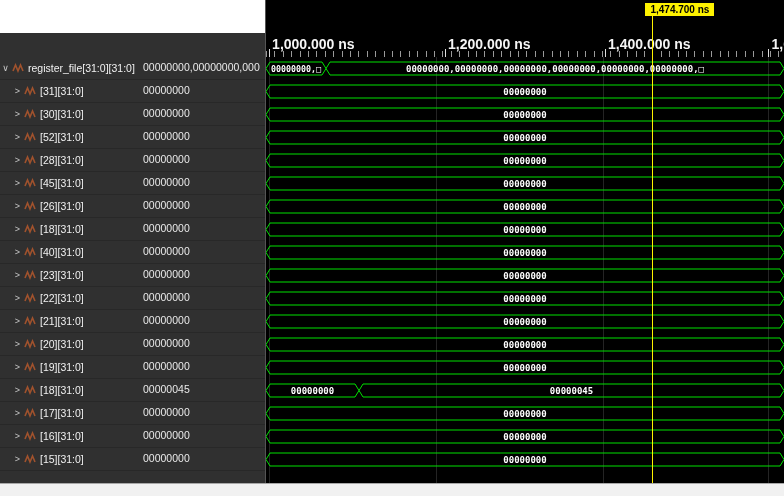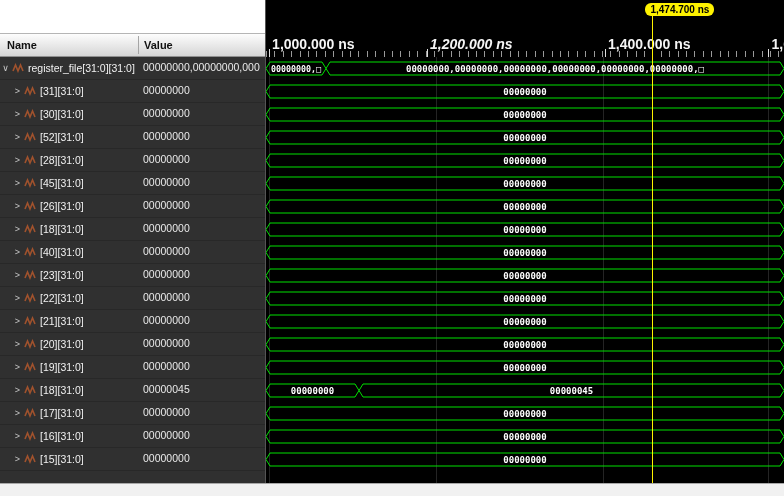--- a/index.html
+++ b/index.html
@@ -26,45 +26,40 @@
 
   
   #wave { position:absolute; left:266px; top:0; width:518px; height:483px; background:#000; overflow:hidden; }
   #wave-header { position:absolute; top:0; left:0; right:0; height:57px; overflow:hidden; }
   #ruler { position:absolute; inset:0; }
   .tick { position:absolute; top:36px; color:#f5f5f5; font-size:14px; font-weight:bold; white-space:nowrap; padding-left:3px; }
   .tick::before { content:""; position:absolute; left:0; top:13px; width:1px; height:8px; background:#dddddd; }
   #minor-ticks { position:absolute; left:0; right:0; top:51px; height:6px;
                  background:repeating-linear-gradient(to right,#9a9a9a 0 1px,transparent 1px 8.4px); }
   #cursor-label { position:absolute; top:3px; color:#000; font-size:10px; font-weight:bold;
-                  padding:1px 5px; z-index:7; white-space:nowrap;border-radius:6px; }
+                  padding:1px 5px; z-index:7; white-space:nowrap; }
   #cursor-line  { position:absolute; top:15px; bottom:0; width:1px; z-index:6; }
   #wave-body { position:absolute; top:57px; left:0; right:0; bottom:0; }
   #gridlines { position:absolute; inset:0; }
   .gridline { position:absolute; top:0; bottom:0; width:1px; background:#242424; }
   #wave-rows { position:absolute; inset:0; }
   .waverow { display:block; }
   .wavetext { fill:#ffffff; font-size:9px; font-weight:bold; font-family:"DejaVu Sans Mono",monospace; }
 
   
   #bottom-bar { position:absolute; left:0; top:483px; width:784px; height:13px;
                 background:#f1f1f1; border-top:1px solid #a8a8a8; }
 </style>
 </head>
 <body>
 
 <div id="app">
 
   <div id="left">
     <div id="left-top"></div>
-    <div id="left-header">
-      <span class="hname">Name</span>
-      <span class="hdiv"></span>
-      <span class="hvalue">Value</span>
-    </div>
     <div id="signal-list">
         <div class="lrow">
           <span class="twisty">∨</span>
           <svg class="busicon" width="13" height="10" viewBox="0 0 13 10">
             <path d="M1 8 L3.5 2 L6 8 L8.5 2 L11 8" fill="none" stroke="#a0522d" stroke-width="1.6"></path>
           </svg>
           <span class="signame">register_file[31:0][31:0]</span>
           <span class="sigval">00000000,00000000,000</span>
         </div>
         <div class="lrow child">
@@ -204,21 +199,21 @@
           <span class="sigval">00000000</span>
         </div>
       </div>
   </div>
 
   <div id="wave">
     <div id="wave-header">
       <div id="minor-ticks"></div>
       <div id="ruler">
           <div class="tick" style="left: 3.108px;">1,000.000 ns</div>
-          <div class="tick" style="left: 161px; font-style: italic;">1,200.000 ns</div>
+          <div class="tick" style="left: 179px;">1,200.000 ns</div>
           <div class="tick" style="left: 339px;">1,400.000 ns</div>
           <div class="tick" style="left: 502.46px;">1,60</div>
         </div>
       <div id="cursor-label" style="left: 379.428px; background: rgb(254, 242, 0);">1,474.700 ns</div>
     </div>
     <div id="wave-body">
       <div id="gridlines">
           <div class="gridline" style="left: 3.108px;"></div>
           <div class="gridline" style="left: 169.904px;"></div>
           <div class="gridline" style="left: 337.218px;"></div>

